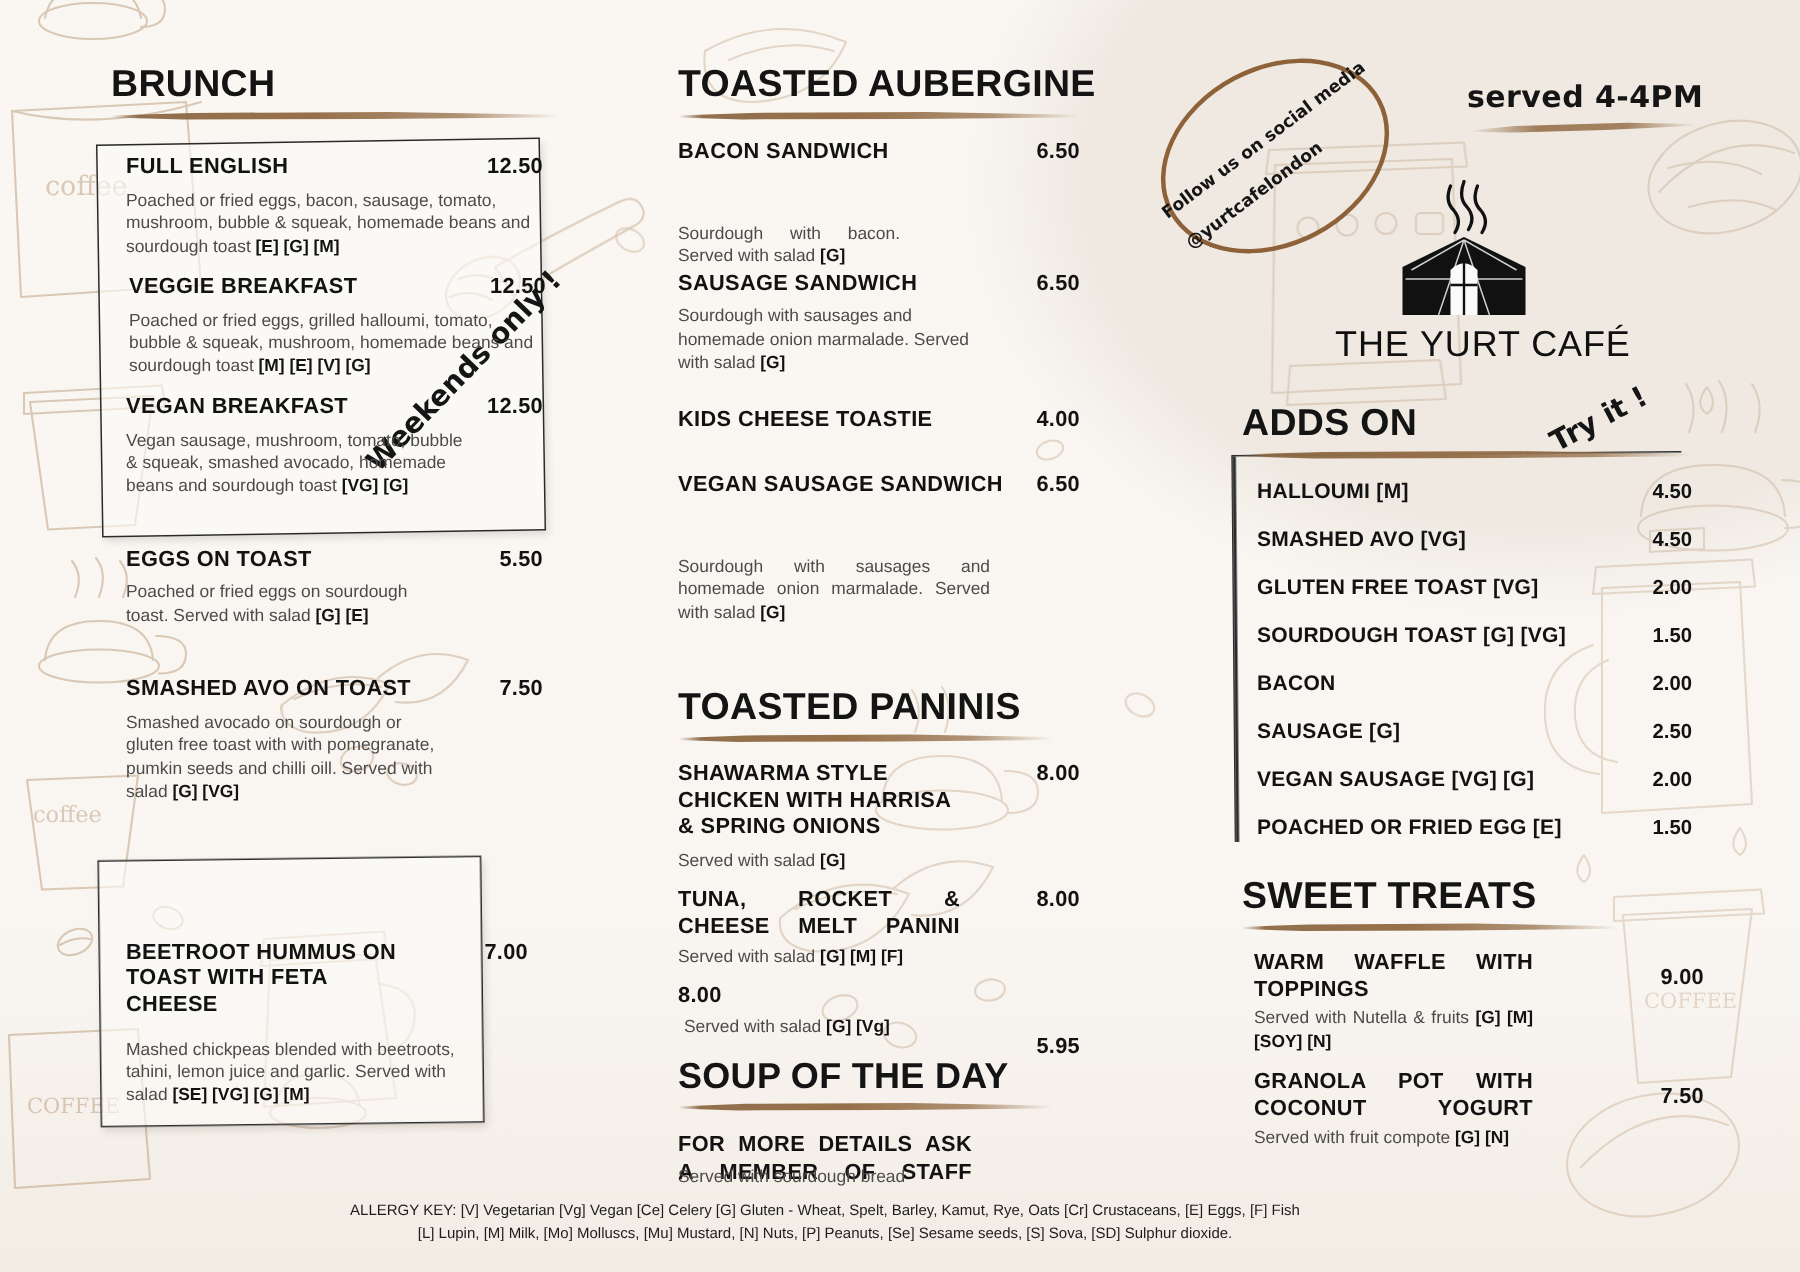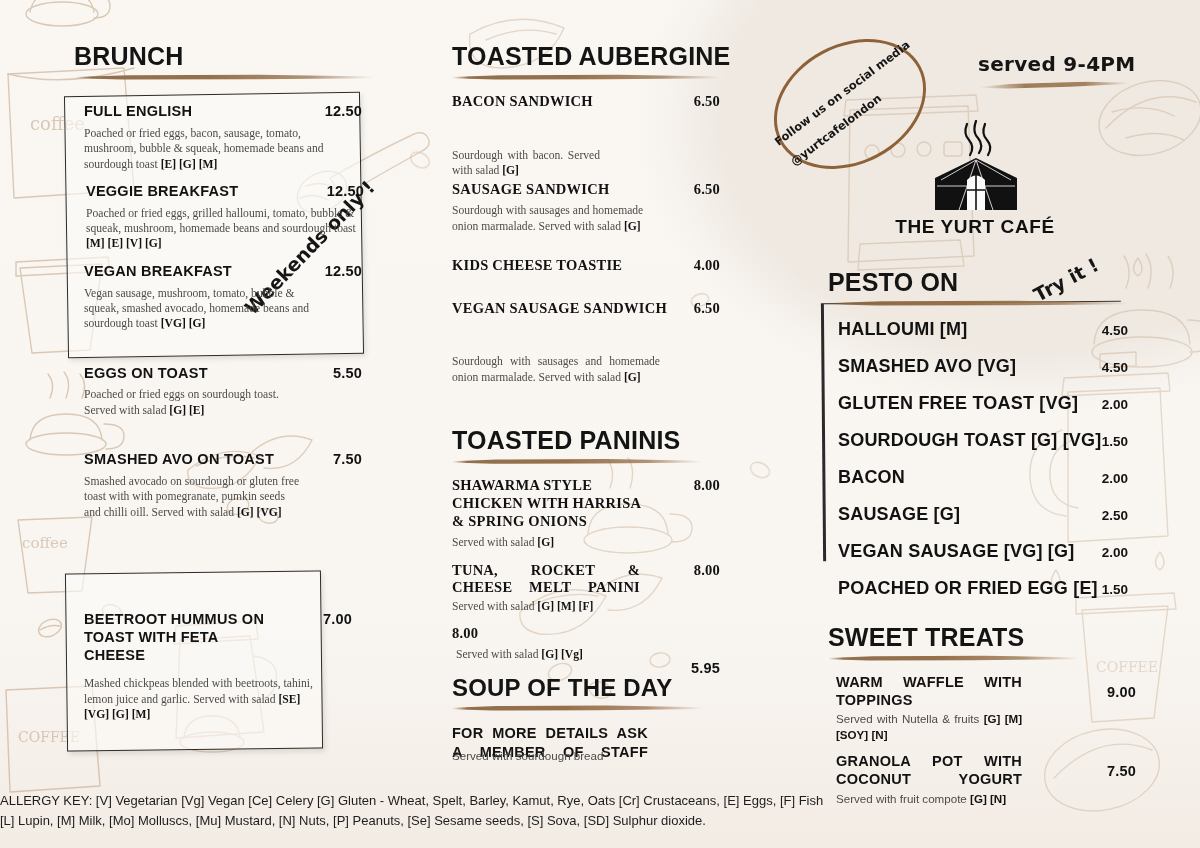--- a/index.html
+++ b/index.html
@@ -92,49 +92,49 @@
   }
   .idesc {
     font-size: 11.6px; color: #4d4b49; line-height: 1.33;
     margin-top: 5px; max-width: 270px;
   }
   .idesc.justify { text-align: justify; margin-top: 37px; }
   .idesc b { color: #121212; font-weight: 700; }
 
   
   .col-left .item { width: 278px; }
-  .col-left .idesc { max-width: 272px; font-family: Liberation Serif, serif; }
-
-  
-  .col-mid .item { width: 268px; font-family: Liberation Serif, serif; }
+  .col-left .idesc { max-width: 272px; }
+
+  
+  .col-mid .item { width: 268px; }
   .col-mid .iname { max-width: 196px; }
   .col-mid .idesc { max-width: 210px; }
 
   
   .add-row {
     display: flex; justify-content: space-between; align-items: baseline;
     margin-bottom: 16px; padding-left: 10px;
   }
-  .add-name { font-size: 18px; font-weight: 700; color: #121212; letter-spacing: .2px; }
+  .add-name { font-size: 14px; font-weight: 700; color: #121212; letter-spacing: .2px; }
   .add-price { font-size: 13.5px; font-weight: 700; color: #121212; text-align: right; }
 
   
   .sweet .item { width: 300px; }
   .sweet .iname { max-width: 200px; }
   .sweet .idesc { max-width: 205px; margin-top: 2px; }
   .sweet .iprice { position: relative; top: 10px; }
 
   
   .overlap { margin-top: -14px; }
 
   
   #brand { position: absolute; left: 890px; top: 120px; width: 170px; text-align: center; }
   #brand .yurt { display: block; margin: 0 auto; }
   #brand .brandname {
-    font-size: 19px; font-weight: 700; letter-spacing: .6px;
+    font-size: 24px; font-weight: 400; letter-spacing: .6px;
     color: #101010; margin-top: 4px; white-space: nowrap;
   }
 
   
   .hand {
     font-family: "DejaVu Sans", sans-serif;
     font-weight: 700; color: #151515;
   }
   #served {
     position: absolute; left: 978px; top: 52px;
@@ -167,21 +167,21 @@
   #social .sline {
     position: absolute; font-size: 11.5px; white-space: nowrap;
     transform: rotate(-37deg); transform-origin: left center;
   }
   #social .l1 { left: 6px; top: 92px; }
   #social .l2 { left: 22px; top: 112px; }
 
   
   #allergy {
     position: absolute; left: 0; bottom: 18px; width: 1100px;
-    font-size: 13px; color: #1d1d1d; line-height: 1.5;
+    text-align: center; font-size: 10px; color: #1d1d1d; line-height: 1.5;
   }
   #allergy div { white-space: nowrap; }
 </style>
 </head>
 <body>
 
 <div id="menu">
 
   <div class="doodles">
     <svg width="1200" height="848" viewBox="0 0 1200 848" fill="none" stroke="#b08a63" stroke-width="1.4" stroke-linecap="round" stroke-linejoin="round">
@@ -319,21 +319,21 @@
     </svg>
     <span class="brandname">THE YURT CAFÉ</span>
   </div>
 
   <div id="social">
     <div class="oval"></div>
     <span class="hand sline l1">Follow us on social media</span>
     <span class="hand sline l2">@yurtcafelondon</span>
   </div>
 
-  <div class="hand" id="served">served 9-4PM</div>
+  <div class="hand" id="served">served 4-4PM</div>
   <div id="served-rule"></div>
 
   <div class="hand" id="weekends">Weekends only !</div>
   <div class="hand" id="tryit">Try it !</div>
 
   <div class="cols">
 
     <div class="col col-left">
       <div class="sec-head">BRUNCH</div>
       <div class="rule w300"></div>
@@ -467,21 +467,21 @@
       <div style="position:relative;margin-top:6px">
         <span class="iprice" style="position:absolute;right:0;top:-14px">5.95</span>
         <div class="sec-head small">SOUP OF THE DAY</div>
         <div class="rule w250"></div>
         <div class="iname justify" style="width:200px;font-size:14.5px;line-height:1.3">FOR MORE DETAILS ASK A MEMBER OF STAFF</div>
         <div class="idesc overlap" style="max-width:220px">Served with sourdough bread</div>
       </div>
     </div>
 
     <div class="col col-right">
-      <div class="sec-head">PESTO ON</div>
+      <div class="sec-head">ADDS ON</div>
       <div class="rule w300"></div>
 
       <div class="add-row">
         <span class="add-name">HALLOUMI [M]</span>
         <span class="add-price">4.50</span>
       </div>
       <div class="add-row">
         <span class="add-name">SMASHED AVO [VG]</span>
         <span class="add-price">4.50</span>
       </div>

